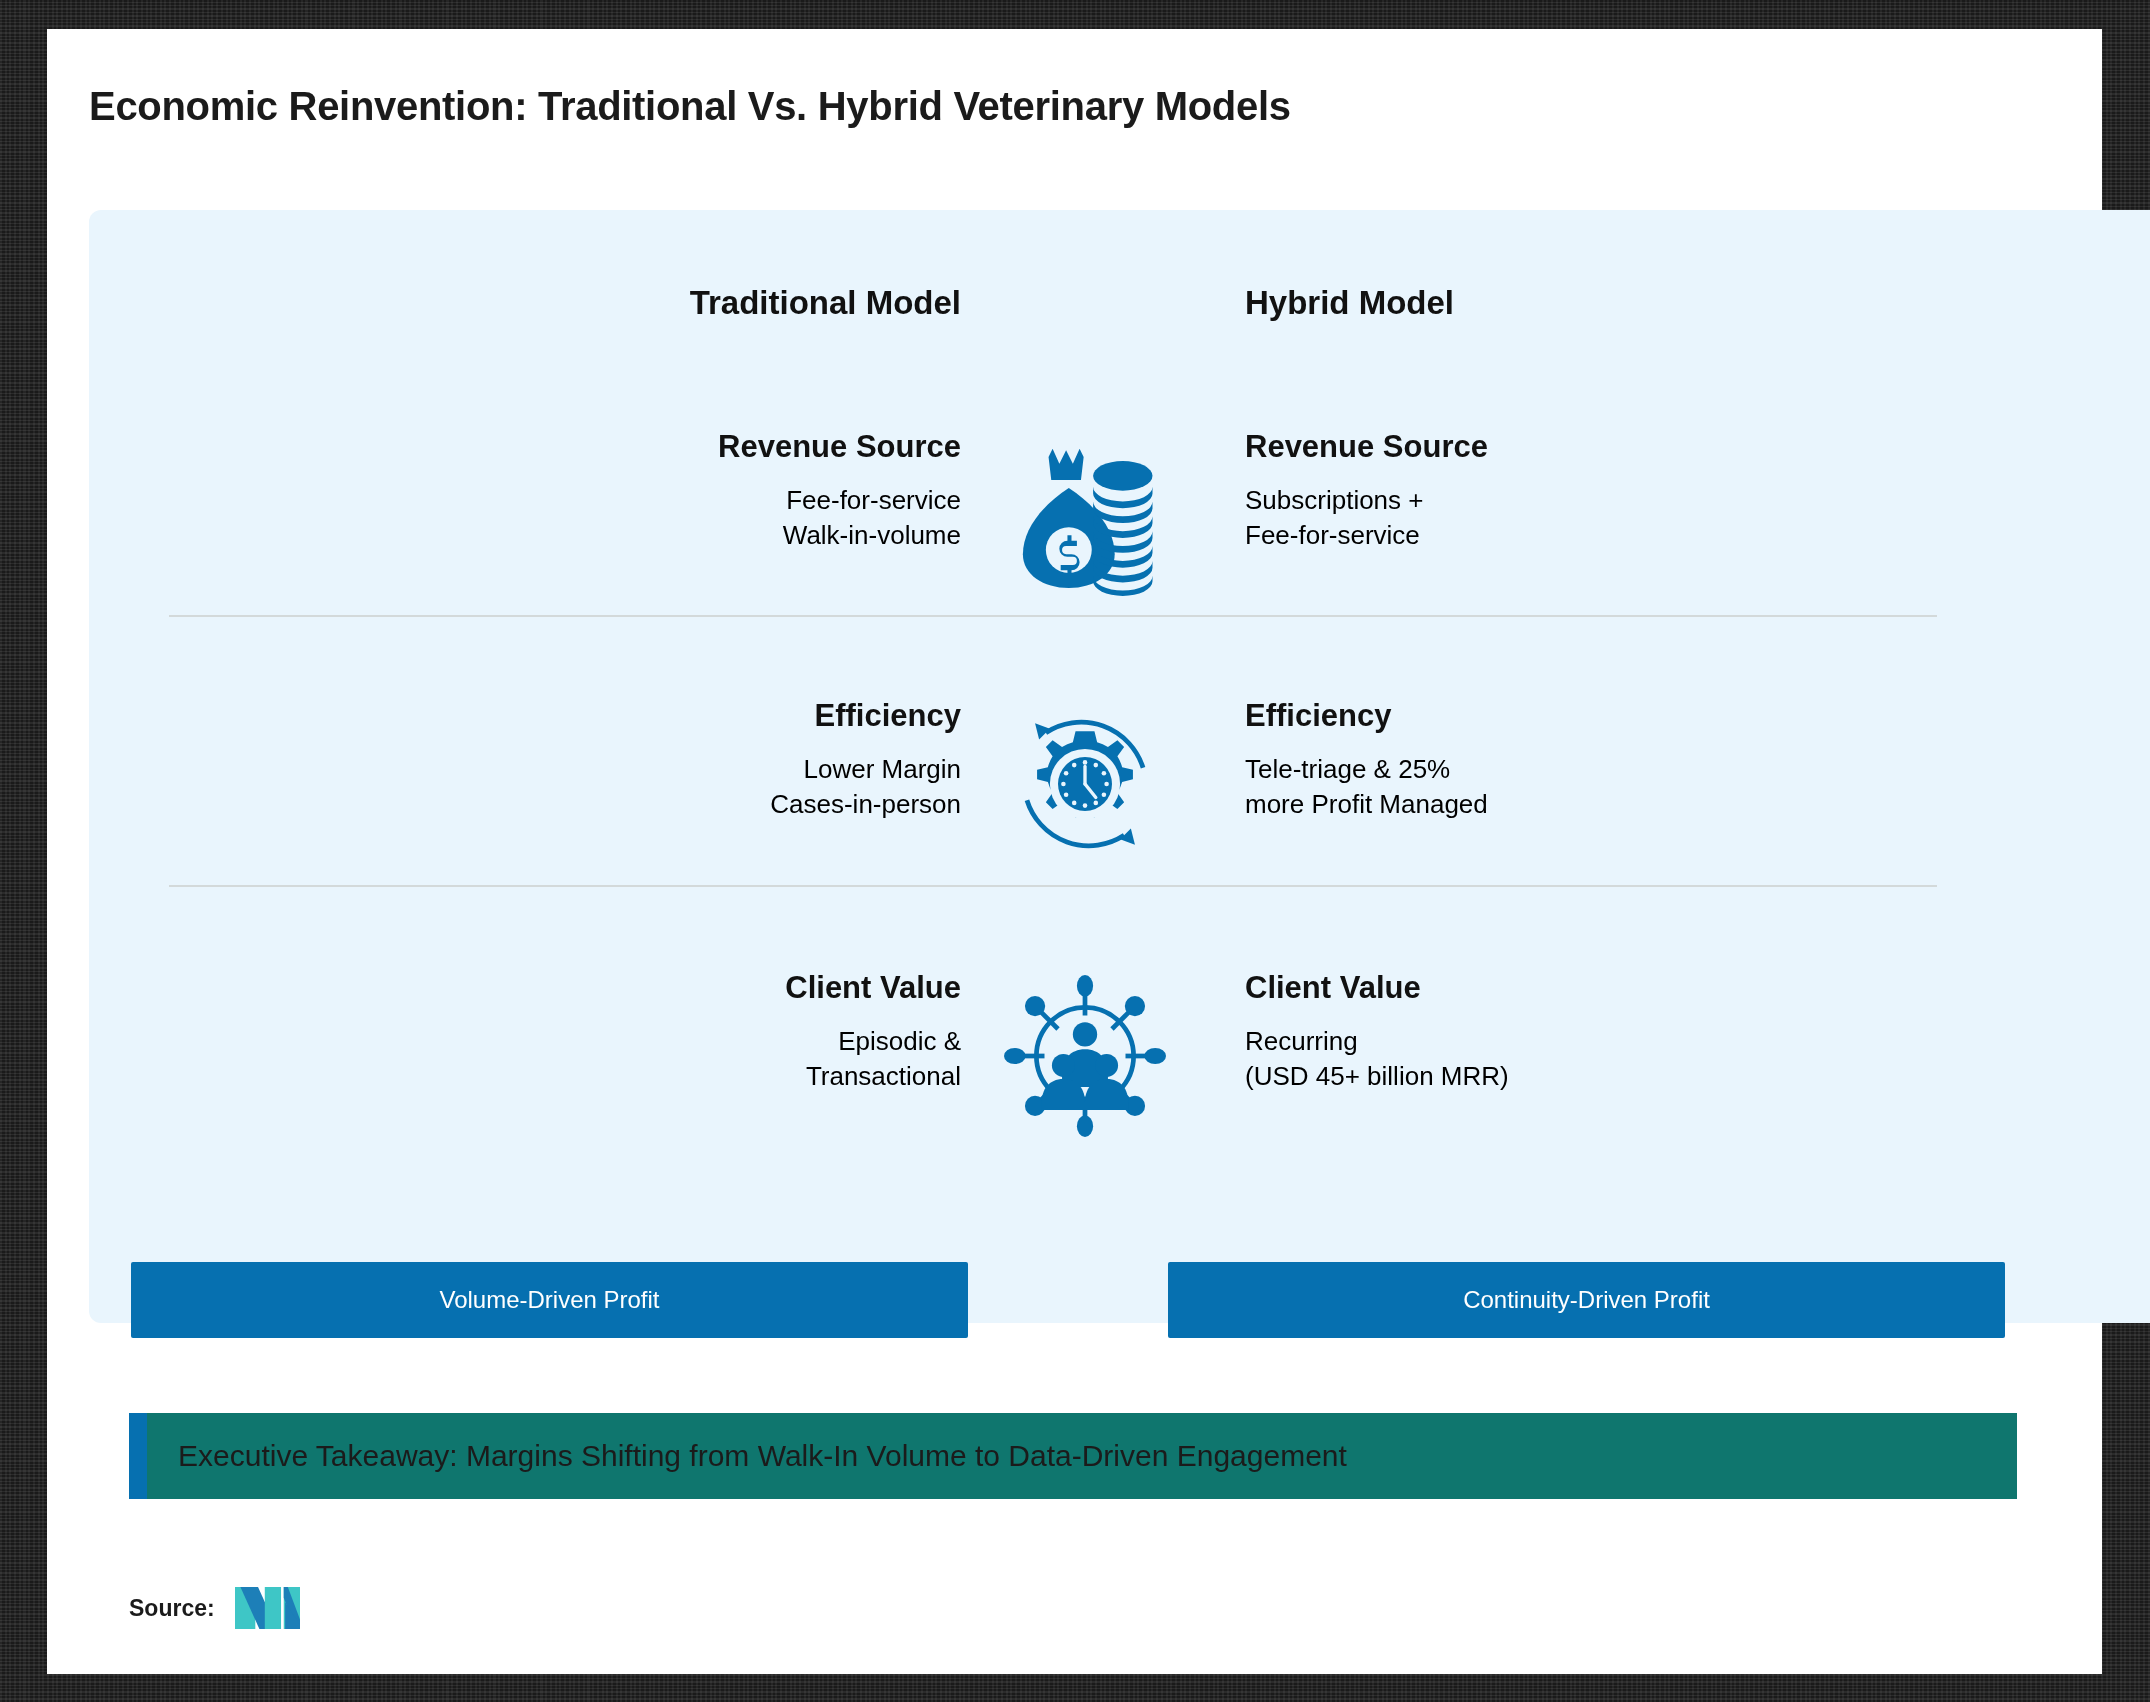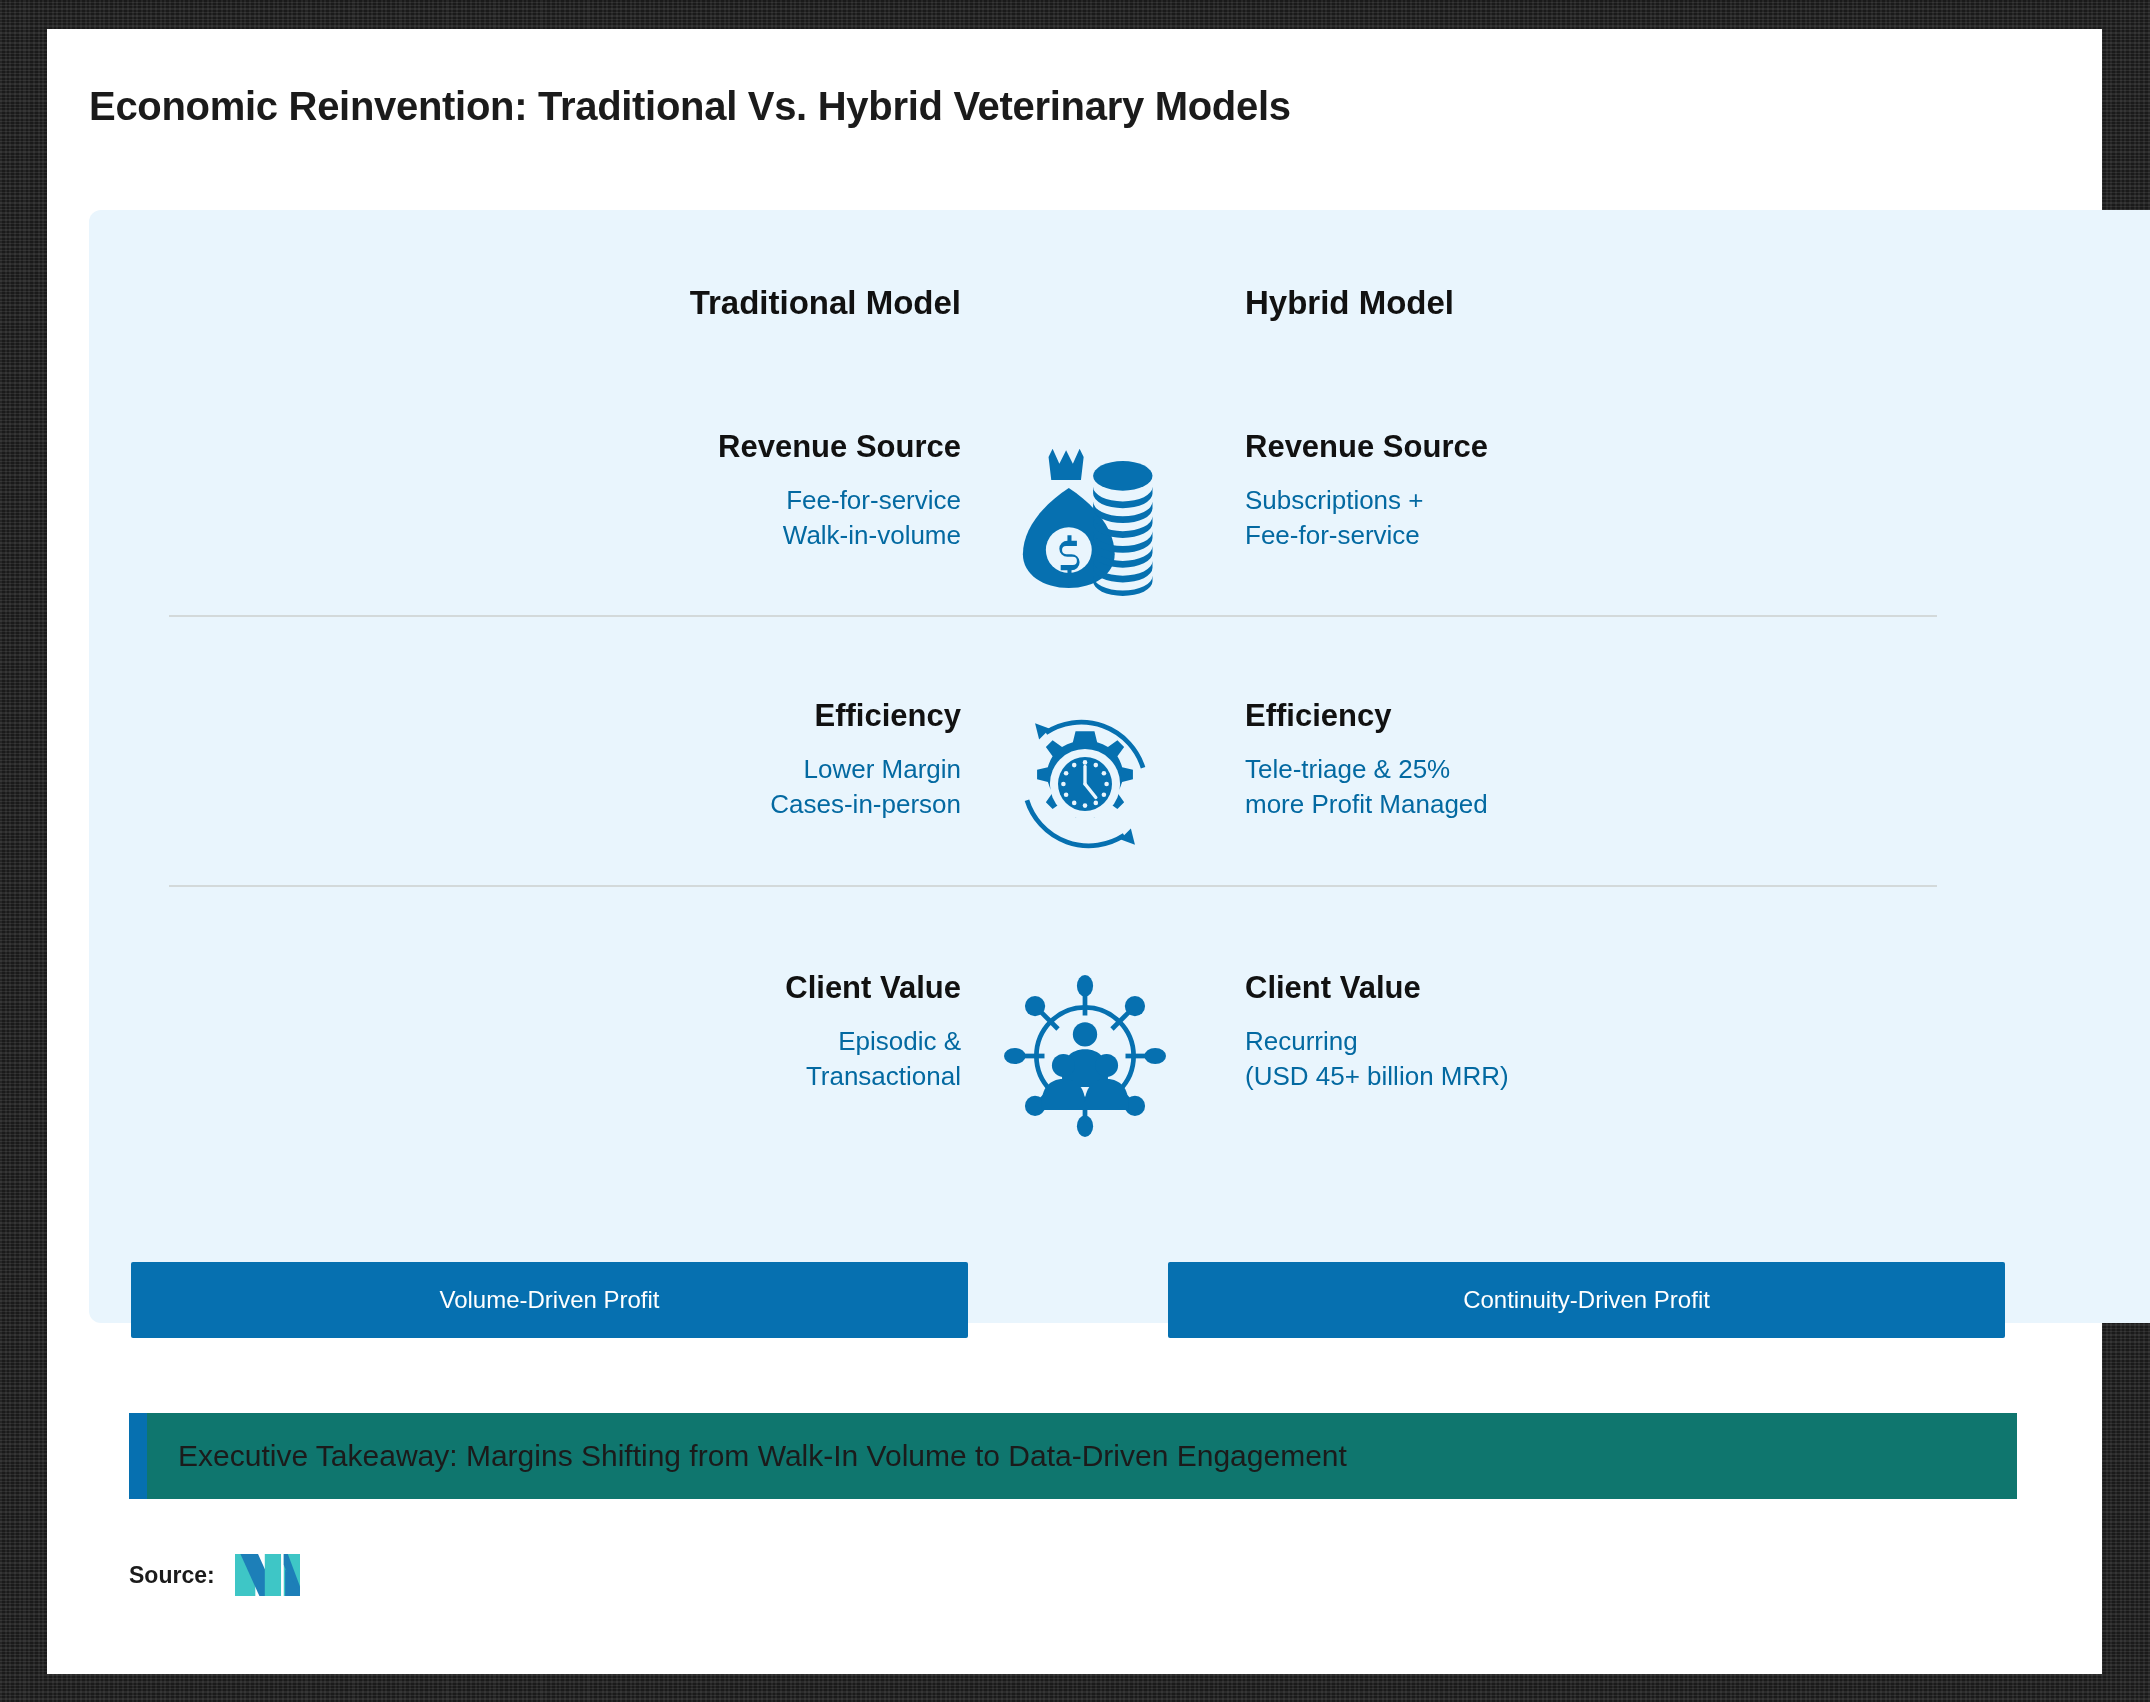--- a/index.html
+++ b/index.html
@@ -42,21 +42,21 @@
   .col-head.right{left:1156px;width:742px;text-align:left;}
 
   .row{position:absolute;left:0;width:1927px;margin-top:24px;}
   .row .cell{position:absolute;top:0;}
   .cell.left{left:0;width:872px;text-align:right;}
   .cell.right{left:1156px;width:756px;text-align:left;}
   .cell h3{
     margin:0;font-size:31px;font-weight:bold;color:#111;line-height:1.08;
   }
   .cell p{
-    margin:0;font-size:26px;font-weight:400;color:#0369a1;line-height:1.33;
+    margin:0;font-size:26px;font-weight:400;color:#000000;line-height:1.33;
   }
   .cell .sub{margin-top:20px;}
 
   .icon-wrap{
     position:absolute;left:915px;width:162px;height:162px;top:4px;
   }
   .divider{
     position:absolute;left:80px;width:1768px;height:2px;background:#d3d9da;
   }
 
@@ -72,21 +72,21 @@
     background:#0f766e;display:flex;align-items:center;
   }
   .takeaway .accent{
     position:absolute;left:0;top:0;width:17.5px;height:86px;background:#0670b0;
   }
   .takeaway .tx{
     margin-left:49px;font-size:30px;color:#1b1b1b;
   }
 
   .source{
-    position:absolute;left:82px;top:1525px;display:flex;align-items:center;gap:20px;
+    position:absolute;left:82px;top:1558px;display:flex;align-items:center;gap:20px;
   }
   .source .lbl{font-size:23px;font-weight:bold;color:#1b1b1b;}
   .logo{width:65px;height:42px;display:block;}
 </style>
 </head>
 <body>
 
 <div class="frame"></div>
 
 <div class="card">

